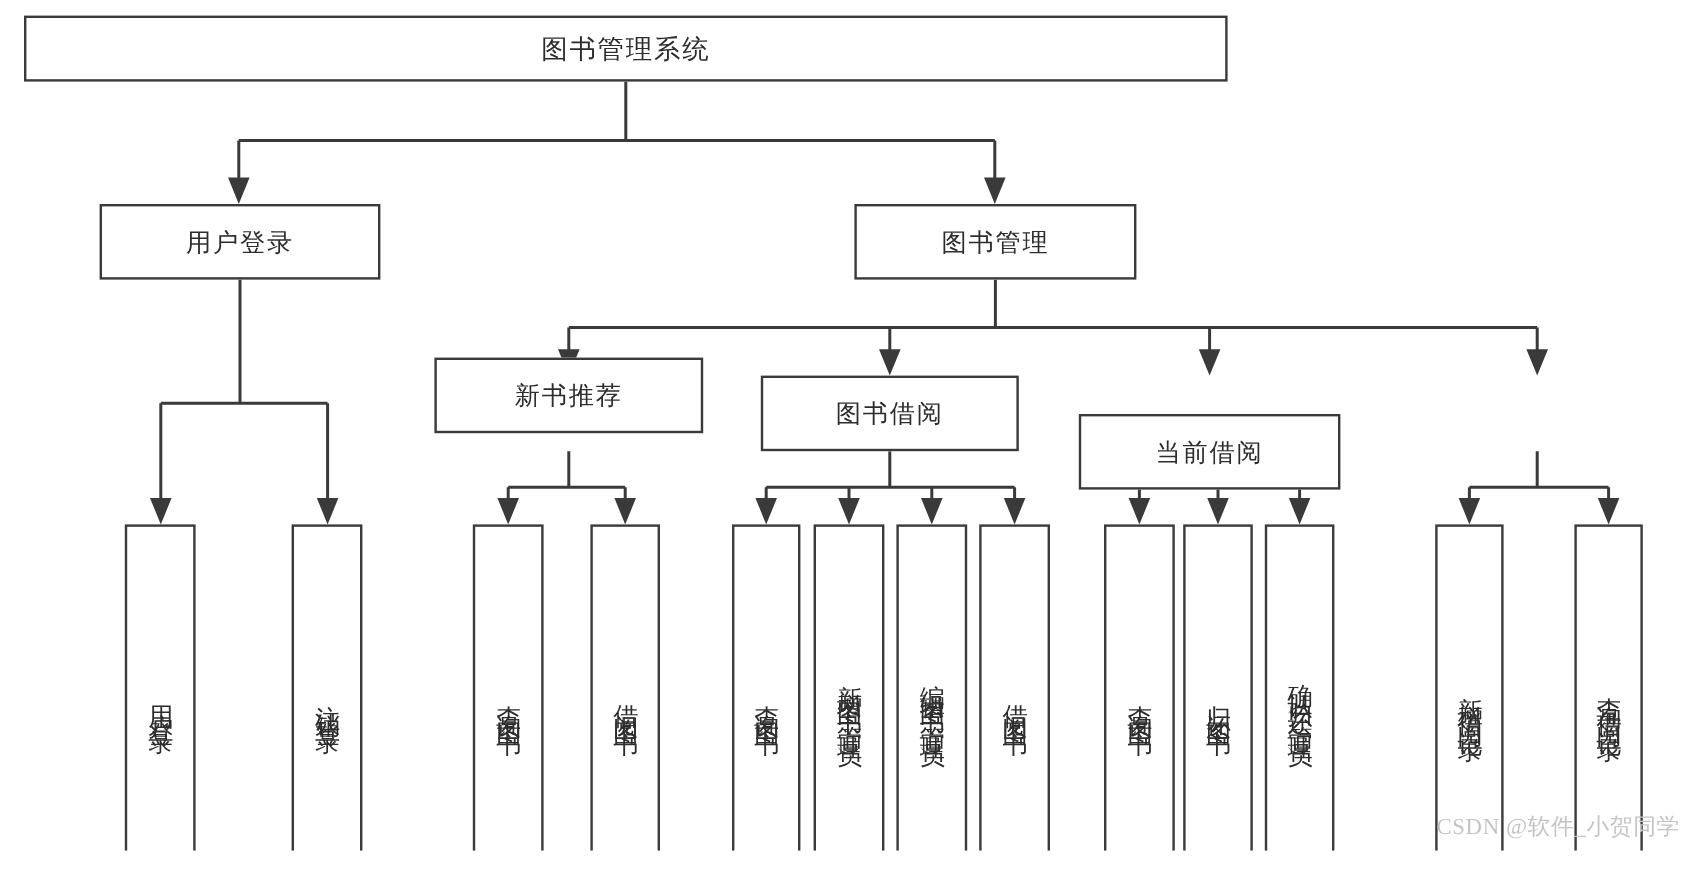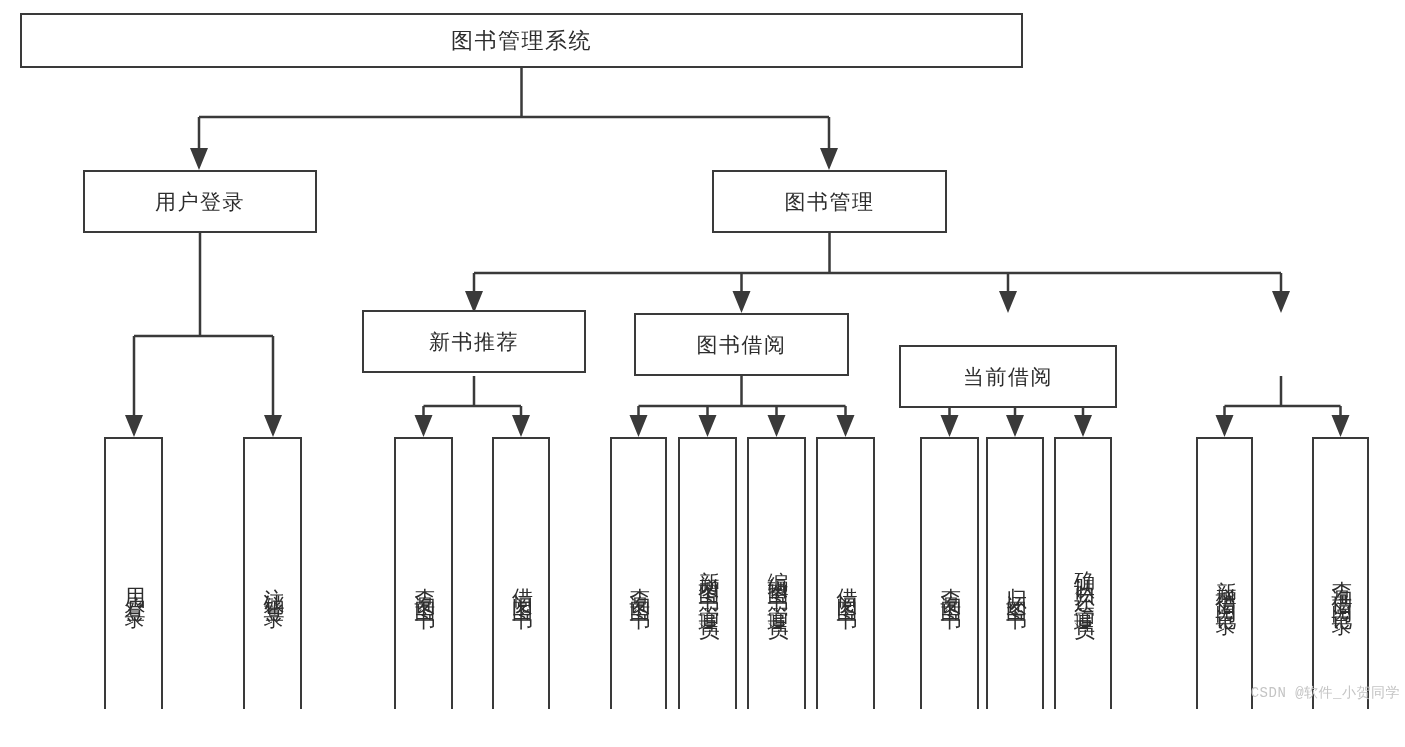--- a/index.html
+++ b/index.html
@@ -1,37 +1,37 @@
 <!DOCTYPE html>
 <html style="--line: #3a3a3a; --text: #2d2d2d; --watermark: #c4c4c4; --box_bg: #ffffff; --page_bg: #ffffff;"><head>
 <meta charset="utf-8">
 <style>
   :root{
     --line:#3a3a3a; --text:#2d2d2d; --watermark:#c4c4c4; --box_bg:#ffffff; --page_bg:#ffffff;
   }
   html,body{margin:0;padding:0;background:var(--page_bg);}
   #canvas{
     position:relative; width:1405px; height:709px; background:var(--page_bg);
-    font-family:Liberation Mono, monospace; color:var(--text); overflow:hidden;
+    font-family:Liberation Serif, serif; color:var(--text); overflow:hidden;
   }
   #connectors{position:absolute;left:0;top:0;width:1405px;height:747px;}
   .cline{stroke:var(--line);stroke-width:2.5;fill:none;}
   .carrow{fill:var(--line);stroke:none;}
   .node{
     position:absolute; box-sizing:border-box; background:var(--box_bg);
     border:2.5px solid var(--line); display:flex; align-items:center; justify-content:center;
   }
   .hnode .lbl{font-size:21px; letter-spacing:1.5px; white-space:nowrap;}
   .root .lbl{font-size:22px;}
   .vnode .lbl{
     writing-mode:vertical-rl; text-orientation:mixed;
     font-size:21px; letter-spacing:7px; line-height:1;
   }
   .watermark{
-    position:absolute; right:5px; bottom:7px; font-size:14px; letter-spacing:0.5px;
+    position:absolute; right:5px; bottom:7px; font-size:19px; letter-spacing:0.5px;
     color:var(--watermark); white-space:nowrap;
   }
 </style>
 </head>
 <body>
 
 <div id="canvas">
 
   <svg id="connectors" viewBox="0 0 1405 747" xmlns="http://www.w3.org/2000/svg">
 
@@ -61,21 +61,21 @@
     <span class="lbl">图书管理系统</span>
   </div>
 
   <div class="node hnode" style="left:83px;top:170px;width:234px;height:63px;">
     <span class="lbl">用户登录</span>
   </div>
   <div class="node hnode" style="left:712px;top:170px;width:235px;height:63px;align-items:center;">
     <span class="lbl">图书管理</span>
   </div>
 
-  <div class="node hnode" style="left:362px;top:310px;width:224px;height:63px;">
+  <div class="node hnode" style="left:362px;top:298px;width:224px;height:63px;">
     <span class="lbl">新书推荐</span>
   </div>
   <div class="node hnode" style="left:634px;top:313px;width:215px;height:63px;">
     <span class="lbl">图书借阅</span>
   </div>
   <div class="node hnode" style="left:899px;top:313px;width:218px;height:63px;margin-top:32px;">
     <span class="lbl">当前借阅</span>
   </div>
 
   <div class="node vnode" style="left:104px;top:437px;width:59px;height:296px;">

